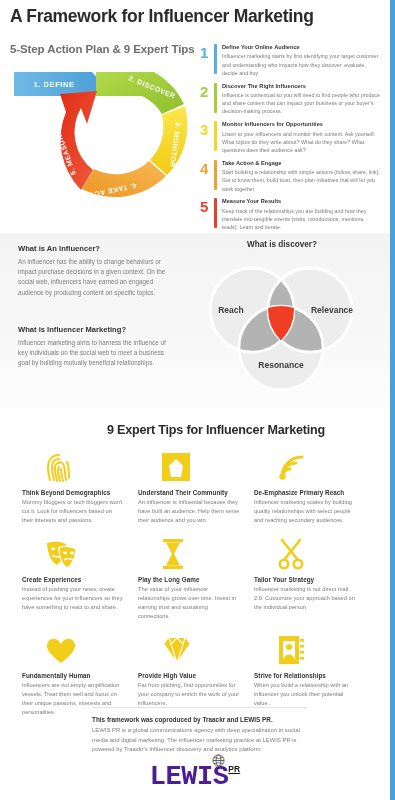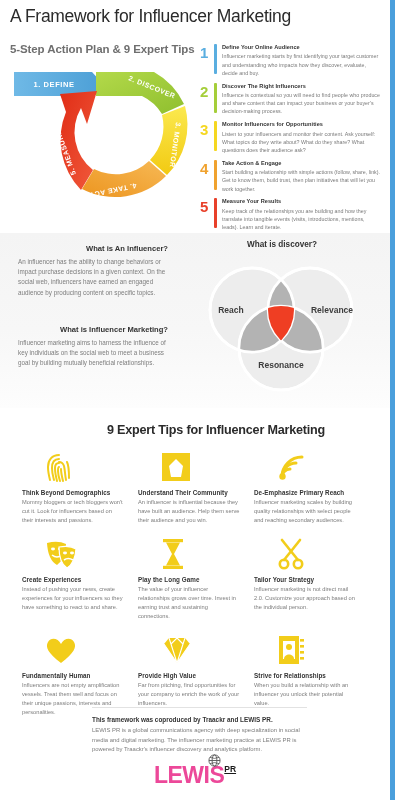--- a/index.html
+++ b/index.html
@@ -11,21 +11,21 @@
     overflow:hidden;
     position:relative;
   }
   .page{position:relative;width:395px;height:800px;overflow:hidden;background:#fff;}
 
   
   .rail{position:absolute;top:0;right:0;width:5px;height:800px;background:#4a9fdc;}
 
   
   .header{position:absolute;left:10px;top:6px;width:340px;}
-  .title{font-size:17.5px;font-weight:normal;color:#2b2b2b;letter-spacing:-0.3px;line-height:1.15;}
+  .title{font-size:17.5px;font-weight:bold;color:#2b2b2b;letter-spacing:-0.3px;line-height:1.15;}
   .subtitle{font-size:11.5px;font-weight:bold;color:#6f6f6f;margin-top:17px;letter-spacing:-0.1px;}
 
   
   .cycle{position:absolute;left:4px;top:52px;width:205px;height:175px;}
   .cycle svg{display:block;}
 
   
   .steps{position:absolute;left:200px;top:44px;width:182px;}
   .step{display:flex;align-items:flex-start;margin-bottom:5.5px;}
   .step-num{
@@ -34,21 +34,21 @@
   }
   .step-bar{width:3px;flex:0 0 3px;border-radius:1px;margin-right:5px;margin-left:1px;}
   .step-body{flex:1 1 auto;}
   .step-title{font-size:5.6px;font-weight:bold;color:#333;letter-spacing:0.05px;line-height:1.25;margin-bottom:1.5px;}
   .step-text{font-size:5.3px;color:#7a7a7a;line-height:1.55;letter-spacing:0.02px;}
 
   
   .band{position:absolute;left:0;top:233px;width:390px;height:175px;
         background:linear-gradient(180deg,#f4f4f4 0%,#f7f7f7 55%,#fdfdfd 100%);}
   .defs{position:absolute;left:18px;top:244px;width:150px;}
-  .def-title{font-size:7.6px;font-weight:bold;color:#333;margin-bottom:4px;text-align:right;}
+  .def-title{font-size:7.6px;font-weight:bold;color:#333;margin-bottom:4px;}
   .def-text{font-size:6.3px;color:#7d7d7d;line-height:1.62;}
   .def-block-2{margin-top:27px;}
 
   .venn{position:absolute;left:182px;top:240px;width:200px;height:162px;}
   .venn-title{font-size:8.2px;font-weight:bold;color:#333;text-align:center;width:176px;margin:0 auto 3px;}
 
   
   .tips-head{position:absolute;left:0;top:423px;width:390px;text-align:center;
              font-size:12.6px;font-weight:bold;color:#2b2b2b;letter-spacing:-0.2px;padding-left:21px;}
   .tips{position:absolute;left:22px;top:447px;width:348px;}
@@ -61,21 +61,21 @@
   
   .foot-rule{position:absolute;left:92px;top:707px;width:215px;height:1px;background:#e2e2e2;}
   .footer{position:absolute;left:92px;top:716px;width:225px;}
   .foot-title{font-size:6.4px;font-weight:bold;color:#333;margin-bottom:3px;}
   .foot-text{font-size:5.9px;color:#7d7d7d;line-height:1.62;}
 
   .logos{position:absolute;left:0;top:762px;width:390px;display:flex;
          align-items:center;justify-content:center;gap:22px;}
   .logo-traackr{font-size:23px;font-weight:bold;color:#e8402a;letter-spacing:-1px;font-family:"DejaVu Sans",sans-serif;}
   .logo-lewis{position:relative;display:flex;align-items:flex-start;}
-  .logo-lewis-main{font-size:23px;font-weight:bold;color:#ec4899;letter-spacing:-0.5px;font-family:Liberation Sans, sans-serif;}
+  .logo-lewis-main{font-size:27px;font-weight:bold;color:#4c1d95;letter-spacing:-0.5px;font-family:Liberation Mono, monospace;}
   .logo-lewis-pr{font-size:8.5px;font-weight:bold;color:#1a1a1a;margin-top:2px;letter-spacing:0px;text-decoration:underline;}
   .logo-globe{position:absolute;right:15px;top:-8px;}
 </style>
 </head>
 <body>
 
 <div class="page">
 
   <div class="rail"></div>
 

